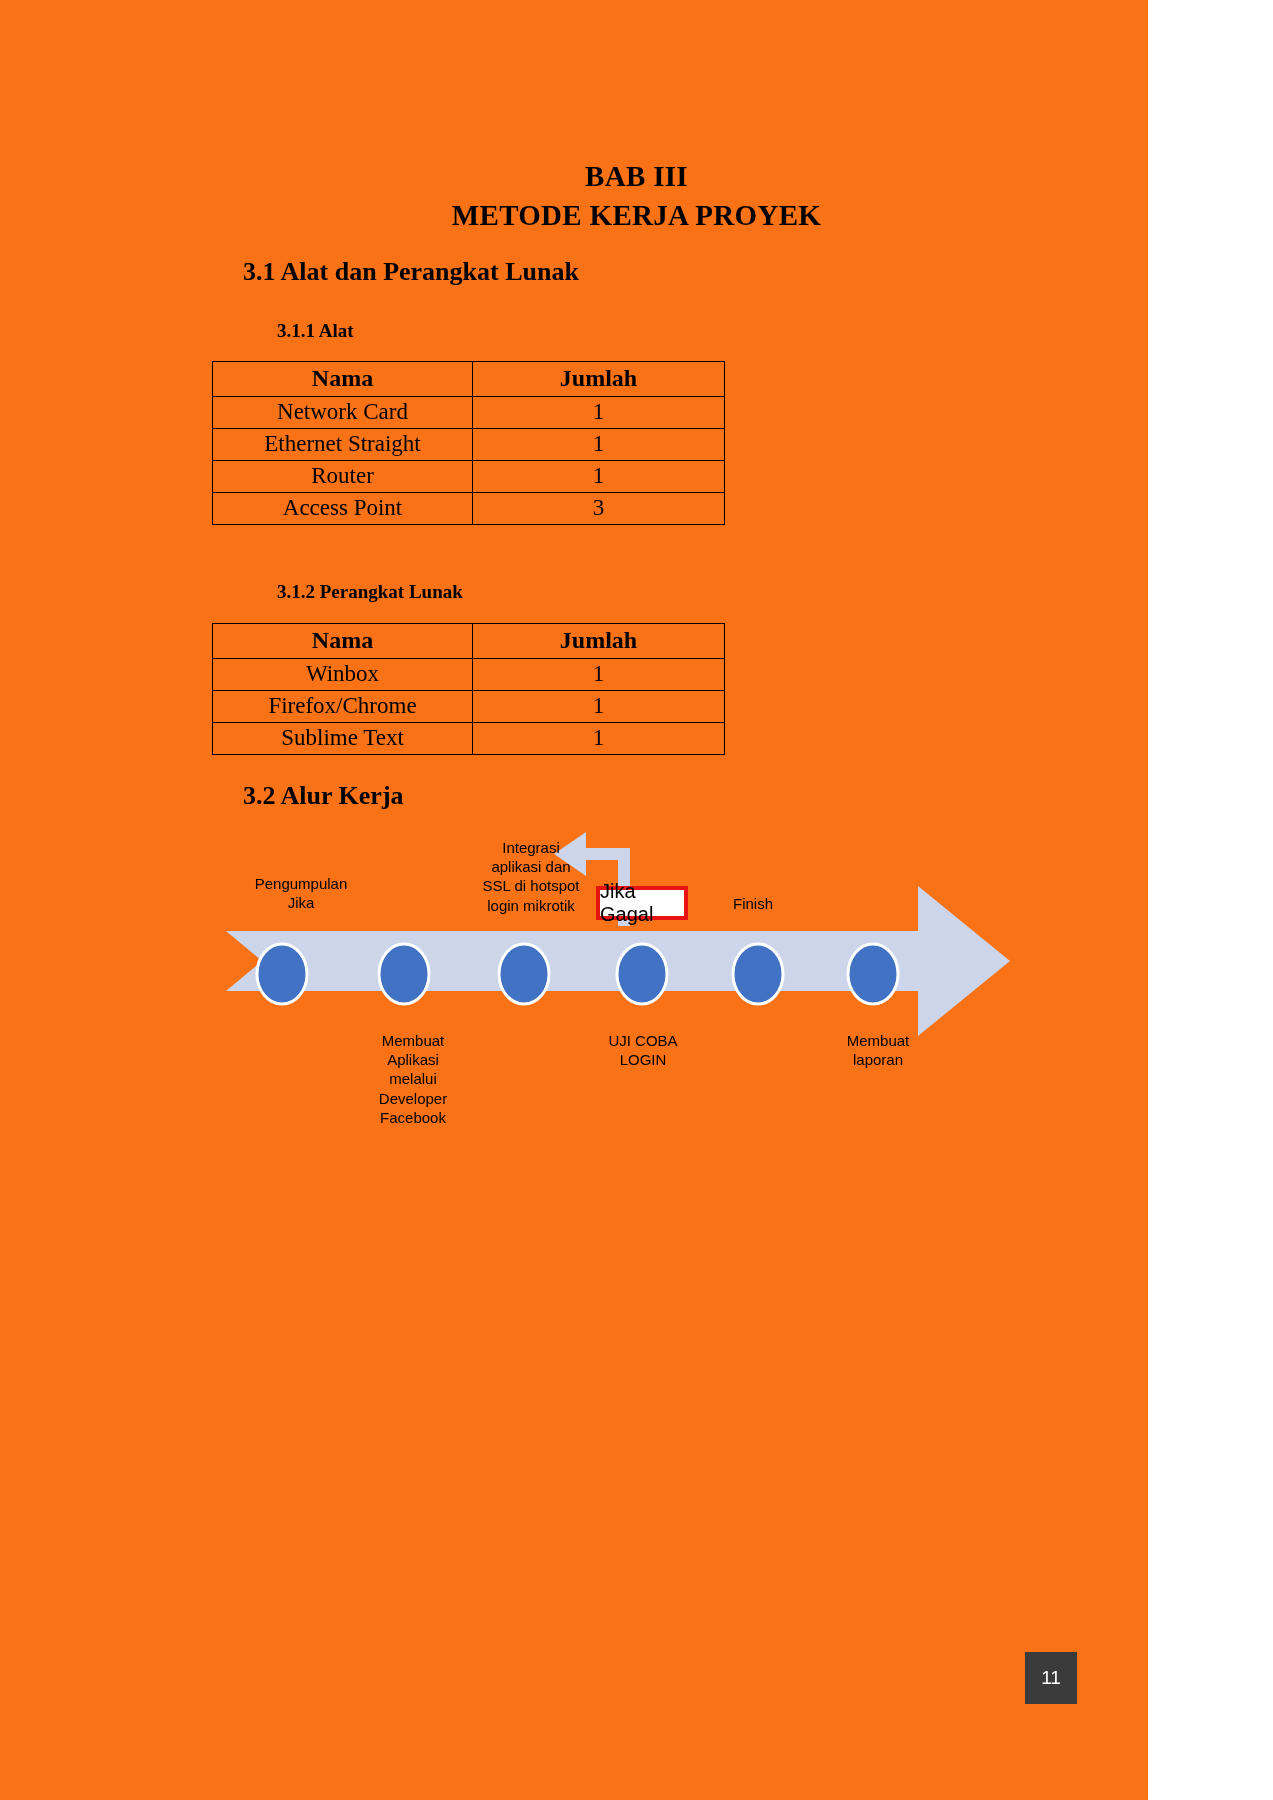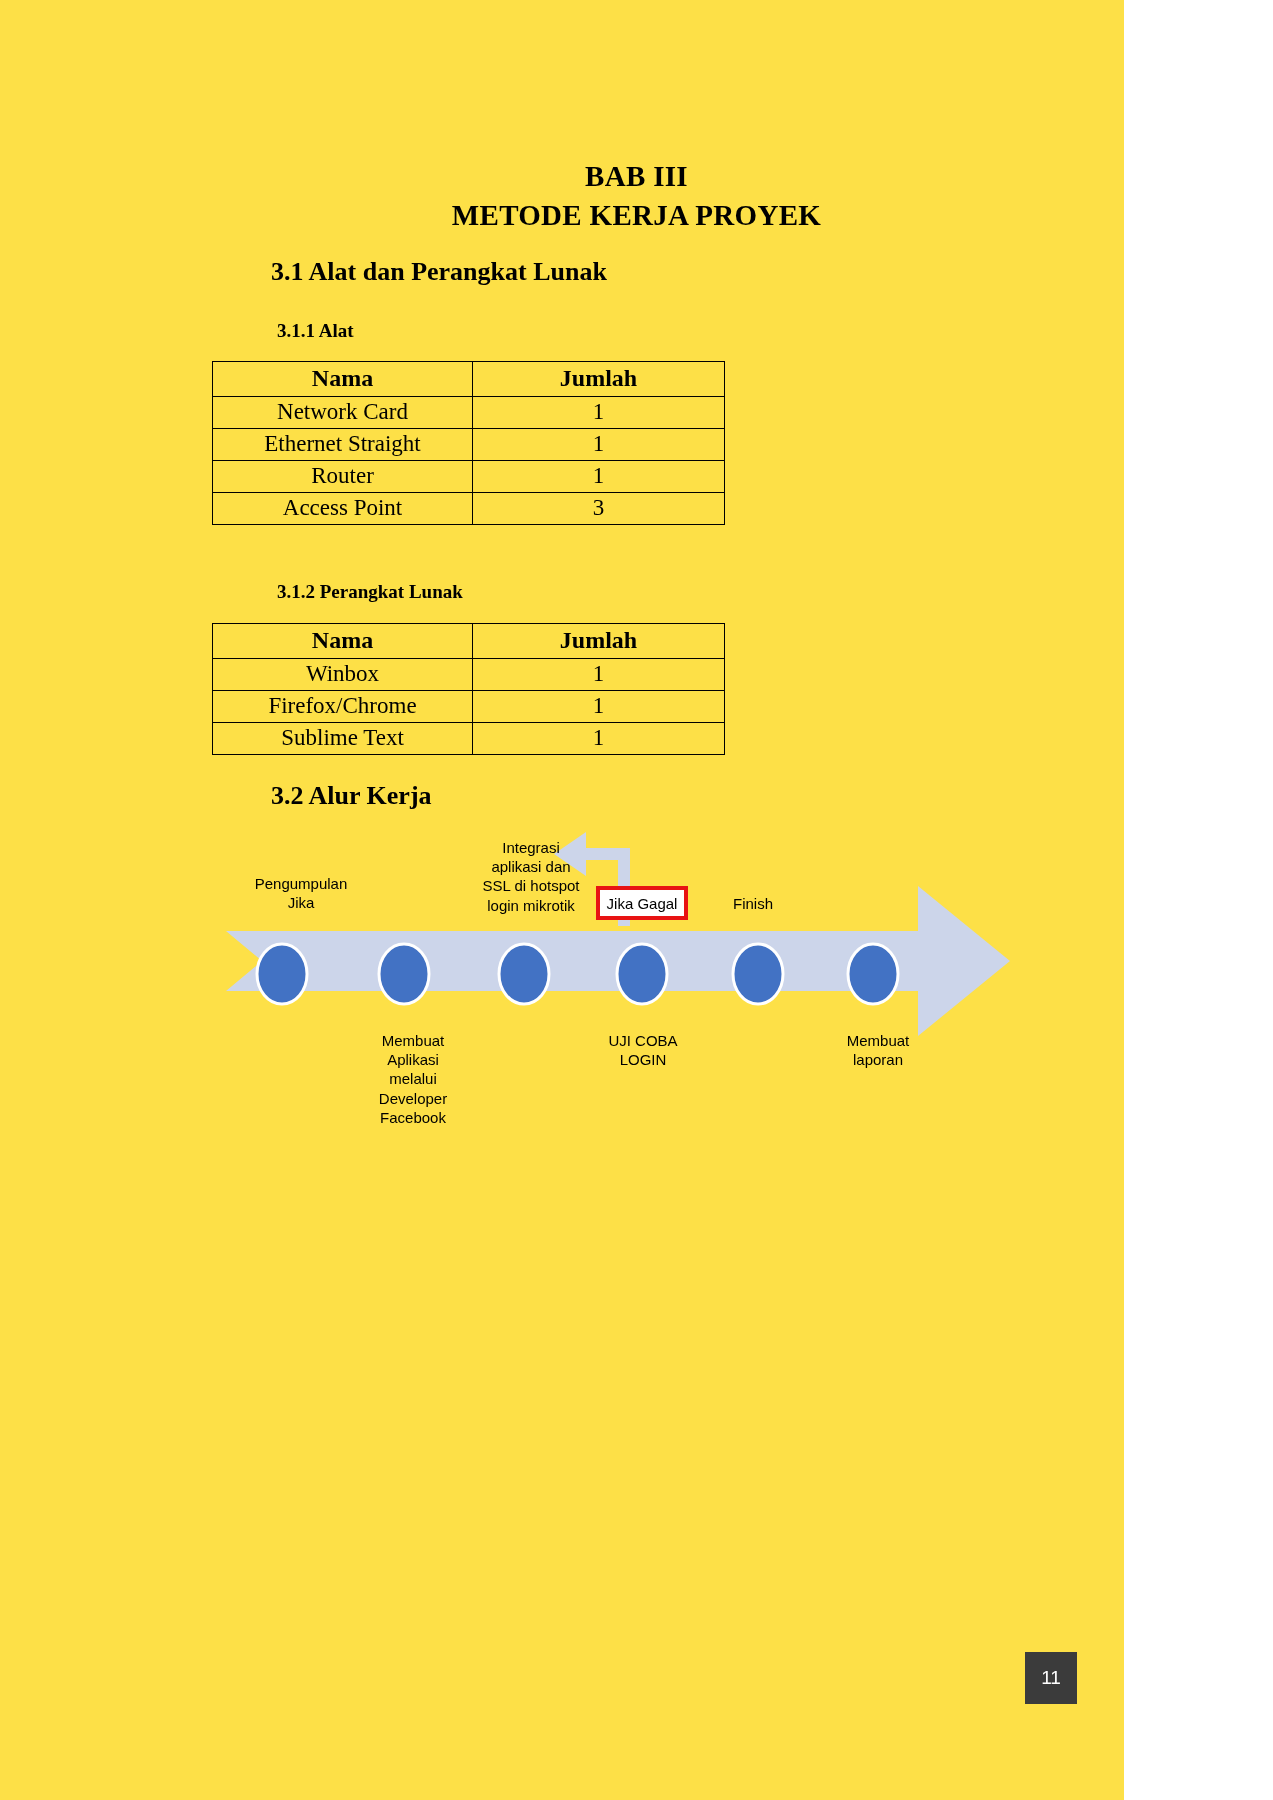--- a/index.html
+++ b/index.html
@@ -4,24 +4,25 @@
 <style>
   html, body {
     margin: 0;
     padding: 0;
     background: #ffffff;
   }
   .page {
     position: relative;
     width: 1124px;
     height: 1800px;
-    background: #fde047;
+    background: #f97316;
     overflow: hidden;
     font-family: "Liberation Serif", serif;
     color: #000000;
+    padding-left: 24px;
   }
 
   
   .chapter-title {
     position: absolute;
     left: 0;
     width: 1273px;
     text-align: center;
     font-family: "Liberation Serif", serif;
     font-weight: bold;
@@ -29,21 +30,20 @@
     letter-spacing: 0.3px;
   }
   #bab-line  { top: 160px; }
   #metode-line { top: 199px; }
 
   .h2 {
     position: absolute;
     font-family: "Liberation Serif", serif;
     font-weight: bold;
     font-size: 26px;
-    margin-left: 28px;
   }
   .h3 {
     position: absolute;
     font-family: "Liberation Serif", serif;
     font-weight: bold;
     font-size: 19px;
   }
 
   #sec-31 { left: 243px; top: 257px; }
   #sec-311 { left: 277px; top: 320px; }
@@ -108,21 +108,21 @@
   #label-jikagagal {
     position: absolute;
     left: 378px;
     top: 60px;
     width: 92px;
     height: 34px;
     border: 4px solid #e81313;
     background: #ffffff;
     box-sizing: border-box;
     font-family: "Liberation Sans", sans-serif;
-    font-size: 15px;
+    font-size: 20px;
     color: #000000;
     display: flex;
     align-items: center;
     justify-content: center;
   }
 
   #label-membuat-aplikasi { left: 130px; top: 205px; width: 130px; }
   #label-ujicoba          { left: 360px; top: 205px; width: 130px; }
   #label-membuat-laporan  { left: 595px; top: 205px; width: 130px; }
 

